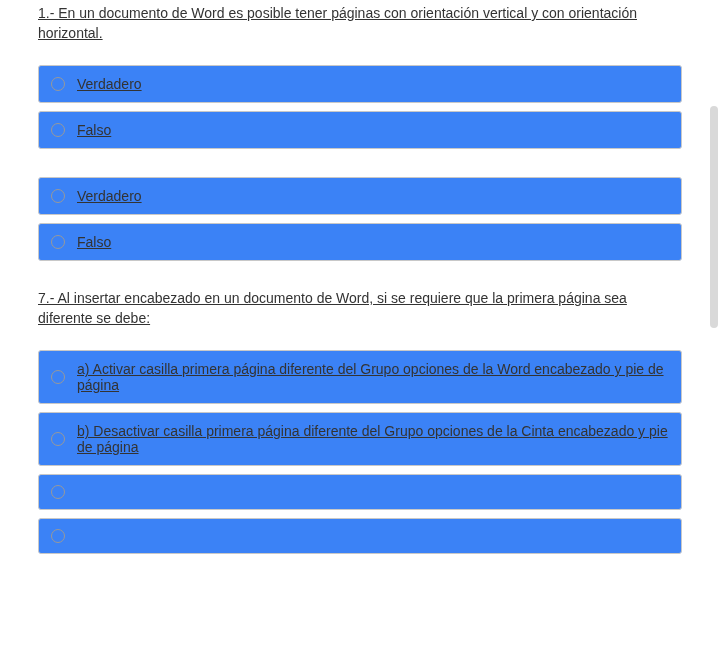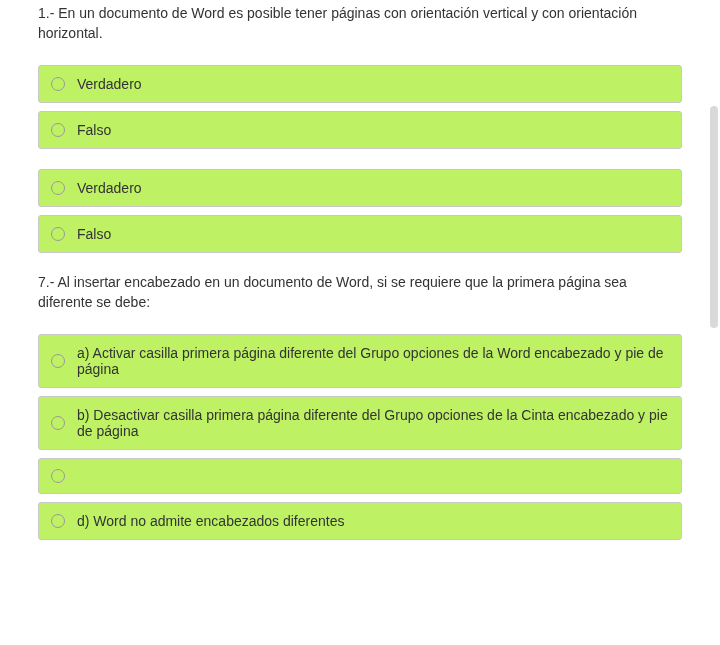--- a/index.html
+++ b/index.html
@@ -9,35 +9,35 @@
     color: #333;
     background: #fff;
     width: 720px;
     height: 645px;
     overflow: hidden;
     position: relative;
   }
   .container {
     padding: 4px 38px 0 38px;
   }
-  .question-block { margin-bottom: 20px; }
+  .question-block { margin-bottom: 28px; text-decoration: underline; }
   .question-text {
     line-height: 1.4;
     margin-bottom: 22px;
     color: #333;
   }
   .option {
     border: 1px solid #c8c8c8;
     border-radius: 3px;
     padding: 10px 12px;
     margin-bottom: 8px;
     display: flex;
     align-items: center;
     cursor: pointer;
-    background: #bef264;
+    background: #3b82f6;
   }
   .radio {
     width: 14px;
     height: 14px;
     border: 1.5px solid #999;
     border-radius: 50%;
     margin-right: 12px;
     flex-shrink: 0;
   }
   .option-label {
@@ -89,19 +89,18 @@
     </div>
     <div class="option">
       <span class="radio"></span>
       <span class="option-label">b) Desactivar casilla primera página diferente del Grupo opciones de la Cinta encabezado y pie de página</span>
     </div>
     <div class="option">
       <span class="radio"></span>
     </div>
     <div class="option">
       <span class="radio"></span>
-      <span class="option-label">d) Word no admite encabezados diferentes</span>
     </div>
   </div>
 
 </div>
 
 <div class="scrollbar-track"></div>
 
 </body></html>

